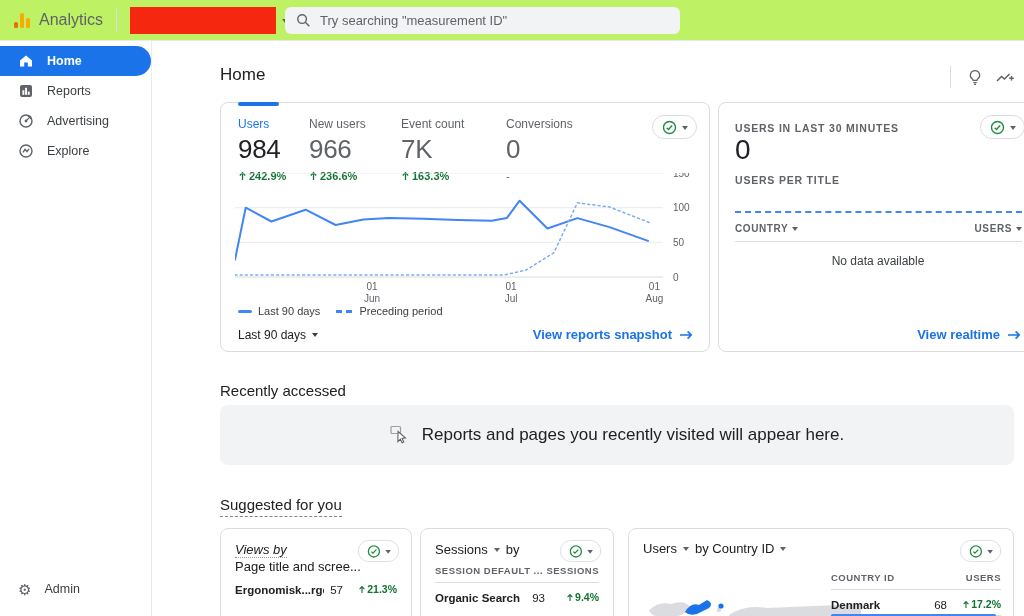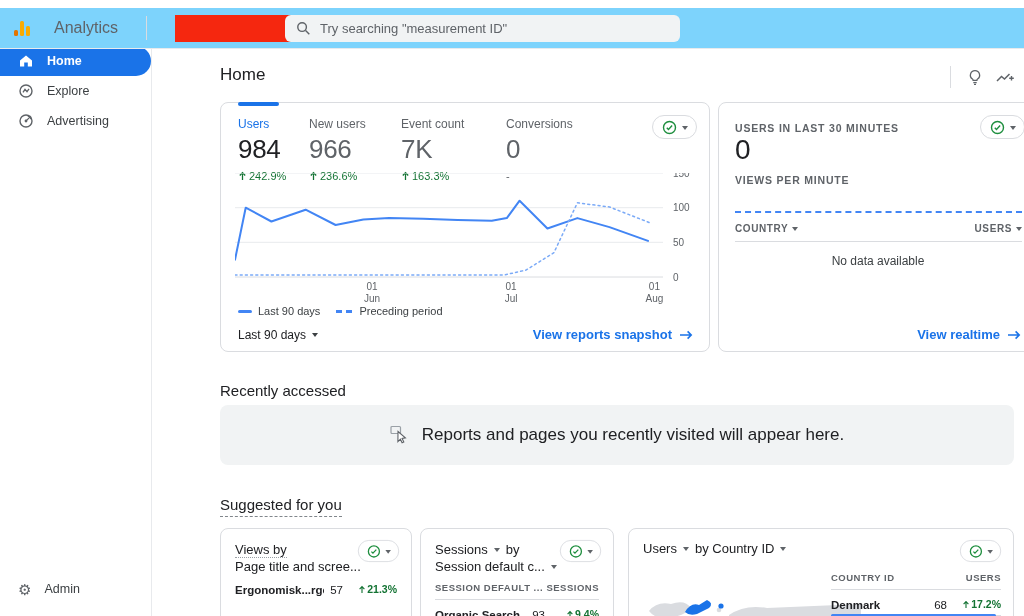--- a/index.html
+++ b/index.html
@@ -1,22 +1,22 @@
 <!DOCTYPE html>
 <html><head>
 <meta charset="utf-8">
 <style>
   * { margin:0; padding:0; box-sizing:border-box; }
   html,body { width:1024px; height:616px; overflow:hidden; background:#fff;
     font-family:"Liberation Sans", sans-serif; color:#202124; }
   body { position:relative; }
 
   
-  .topbar { position:absolute; top:8px; left:0; width:1024px; height:41px; background:#7dd3fc;
-    border-bottom:1px solid #e8eaed; display:flex; align-items:center; z-index:10;gap:15px; }
+  .topbar { position:absolute; top:0; left:0; width:1024px; height:41px; background:#bef264;
+    border-bottom:1px solid #e8eaed; display:flex; align-items:center; z-index:10; }
   .logo { display:flex; align-items:flex-end; gap:2px; margin-left:14px; height:16px; }
   .logo i { display:block; border-radius:1.5px; }
   .logo .b1 { width:4px; height:6px;  background:#e37400; }
   .logo .b2 { width:4px; height:15px; background:#f9ab00; }
   .logo .b3 { width:4px; height:10px; background:#f9ab00; }
   .brand { font-size:16px; color:#5f6368; margin-left:9px; }
   .tb-divider { width:1px; height:24px; background:#dadce0; margin:0 13px; }
   .account-switch { display:flex; align-items:center; cursor:pointer; }
   .redaction { width:146px; height:27px; background:#f5270f; }
   .tri { width:0; height:0; border:3.5px solid transparent; border-top:4.5px solid #5f6368; }
@@ -56,21 +56,21 @@
   .check-pill .tri { border-width:3px; border-top-width:4px; margin-top:4px; }
   .check-pill.small { transform:scale(.92); top:10px; right:10px; }
 
   .metrics { position:absolute; left:17px; top:14px; display:flex; }
   .metric { cursor:pointer; }
   .metric:nth-child(1){ width:71px; } .metric:nth-child(2){ width:92px; } .metric:nth-child(3){ width:105px; }
   .metric .lbl { font-size:12px; color:#5f6368; }
   .metric.sel .lbl { color:#1a73e8; }
   .metric .val { font-size:26px; margin-top:3px; color:#5f6368; letter-spacing:-.3px; }
   .metric.sel .val { color:#202124; }
-  .delta { margin-top:5px; font-size:11px; color:#137333; font-weight:normal;
+  .delta { margin-top:5px; font-size:11px; color:#137333; font-weight:bold;
     display:flex; align-items:center; gap:2px; }
   .delta.neutral { color:#5f6368; font-weight:normal; }
 
   .chart-wrap { position:absolute; left:14px; top:70px; }
   .grid  { stroke:#e8eaed; stroke-width:1; }
   .grid0 { stroke:#dadce0; }
   .tick  { fill:#5f6368; font-size:10px; font-family:"Liberation Sans",sans-serif; }
   .tc    { text-anchor:middle; }
   .ln-solid  { fill:none; stroke:#4285f4; stroke-width:2; stroke-linejoin:round; stroke-linecap:round; }
   .ln-dashed { fill:none; stroke:#7baaf7; stroke-width:1.5; stroke-dasharray:2 3.2; stroke-linecap:round; }
@@ -112,21 +112,21 @@
   #recently-box .msg { font-size:17px; color:#202124; }
 
   
   #suggested-title { top:455px; }
   .dashed-u { border-bottom:1px dashed #80868b; padding-bottom:3px; }
   .sg-card { top:487px; height:170px; padding:12px 14px; }
   #sg-card-0 { left:68px;  width:192px; }
   #sg-card-1 { left:268px; width:194px; }
   #sg-card-2 { left:476px; width:386px; overflow:hidden; }
   .sg-title { font-size:13px; color:#202124; line-height:17px; }
-  .sg-title .dot-u { border-bottom:1px dotted #9aa0a6; }
+  .sg-title .dot-u { border-bottom:1px dotted #9aa0a6;font-style:italic; }
   .sg-title-row { display:flex; align-items:center; gap:6px; font-size:13px; }
   .sg-title-row .tri { border-width:3px; border-top-width:4px; margin-top:3px; }
   .sg-head { display:flex; justify-content:space-between; font-size:9.5px; letter-spacing:.5px;
     color:#5f6368; font-weight:bold; margin-top:7px; padding-bottom:6px; border-bottom:1px solid #dadce0; }
   .sg-row { display:flex; align-items:baseline; margin-top:8px; font-size:11.5px; }
   .sg-name { flex:1; font-weight:bold; color:#202124; white-space:nowrap; overflow:hidden; }
   .sg-val  { margin-left:6px; color:#202124; }
   .sg-delta { margin-left:8px; min-width:46px; color:#137333; font-size:10.5px; font-weight:bold;
     display:flex; justify-content:flex-end; align-items:center; gap:1px; }
   .sg-track { height:1px; background:#dadce0; margin-top:4px; }
@@ -160,32 +160,41 @@
 
 <div class="sidebar">
   <div class="nav-item active">
     <svg width="16" height="16" viewBox="0 0 16 16">
         <path d="M2 7.6 8 2.4 14 7.6 V13.6 H9.8 V9.6 H6.2 V13.6 H2 Z" fill="#fff"></path>
       </svg>
     <span>Home</span>
   </div>
   <div class="nav-item">
     <svg width="16" height="16" viewBox="0 0 16 16">
-        <circle cx="8" cy="8" r="6" fill="none" stroke="#5f6368" stroke-width="1.4"></circle>
-        <polyline points="5,9.4 7,6.4 9,8.6 11,5.8" fill="none" stroke="#5f6368" stroke-width="1.3"></polyline>
-      </svg>
-    <span>Explore</span>
+        <rect x="2" y="2" width="12" height="12" rx="2" fill="#5f6368"></rect>
+        <rect x="4.4" y="7.2" width="1.9" height="4.6" fill="#fff"></rect>
+        <rect x="7.1" y="4.8" width="1.9" height="7" fill="#fff"></rect>
+        <rect x="9.8" y="8.6" width="1.9" height="3.2" fill="#fff"></rect>
+      </svg>
+    <span>Reports</span>
   </div>
   <div class="nav-item">
     <svg width="16" height="16" viewBox="0 0 16 16">
         <circle cx="8" cy="8" r="6" fill="none" stroke="#5f6368" stroke-width="1.4"></circle>
         <circle cx="8" cy="8" r="1.4" fill="#5f6368"></circle>
         <path d="M8.6 7.4 12.6 3.4 M12.6 3.4 H9.8 M12.6 3.4 V6.2" fill="none" stroke="#5f6368" stroke-width="1.3"></path>
       </svg>
     <span>Advertising</span>
+  </div>
+  <div class="nav-item">
+    <svg width="16" height="16" viewBox="0 0 16 16">
+        <circle cx="8" cy="8" r="6" fill="none" stroke="#5f6368" stroke-width="1.4"></circle>
+        <polyline points="5,9.4 7,6.4 9,8.6 11,5.8" fill="none" stroke="#5f6368" stroke-width="1.3"></polyline>
+      </svg>
+    <span>Explore</span>
   </div>
   <div class="nav-item nav-admin">
     <span class="gear">⚙</span>
     <span>Admin</span>
   </div>
 </div>
 
 <div class="main">
 
   <div class="page-title">Home</div>
@@ -304,21 +313,21 @@
   <div class="card" id="realtime-card">
     <div class="rt-title">USERS IN LAST 30 MINUTES</div>
     <div class="check-pill">
       <svg width="15" height="15" viewBox="0 0 16 16">
           <circle cx="8" cy="8" r="6.4" fill="none" stroke="#1e8e3e" stroke-width="1.5"></circle>
           <path d="M5.1 8.2 6.9 10 10.8 5.9" fill="none" stroke="#1e8e3e" stroke-width="1.5"></path>
         </svg>
       <span class="tri"></span>
     </div>
     <div class="rt-value">0</div>
-    <div class="rt-permin">VIEWS PER MINUTE</div>
+    <div class="rt-permin">USERS PER TITLE</div>
     <div class="rt-spark"></div>
     <div class="rt-header">
       <span class="col">
           <span>COUNTRY</span>
           <span class="tri"></span>
         </span>
       <span class="col">
           <span>USERS</span>
           <span class="tri"></span>
         </span>
@@ -367,24 +376,20 @@
     </div>
 
   </div>
 
   <div class="card sg-card" id="sg-card-1">
     <div class="sg-title">
       <span class="sg-title-row">
           <span>Sessions</span>
           <span class="tri"></span>
           <span>by</span>
-        </span>
-      <span class="sg-title-row">
-          <span>Session default c...</span>
-          <span class="tri"></span>
         </span>
     </div>
     <div class="check-pill small">
       <svg width="15" height="15" viewBox="0 0 16 16">
           <circle cx="8" cy="8" r="6.4" fill="none" stroke="#1e8e3e" stroke-width="1.5"></circle>
           <path d="M5.1 8.2 6.9 10 10.8 5.9" fill="none" stroke="#1e8e3e" stroke-width="1.5"></path>
         </svg>
       <span class="tri"></span>
     </div>
     <div class="sg-head">

